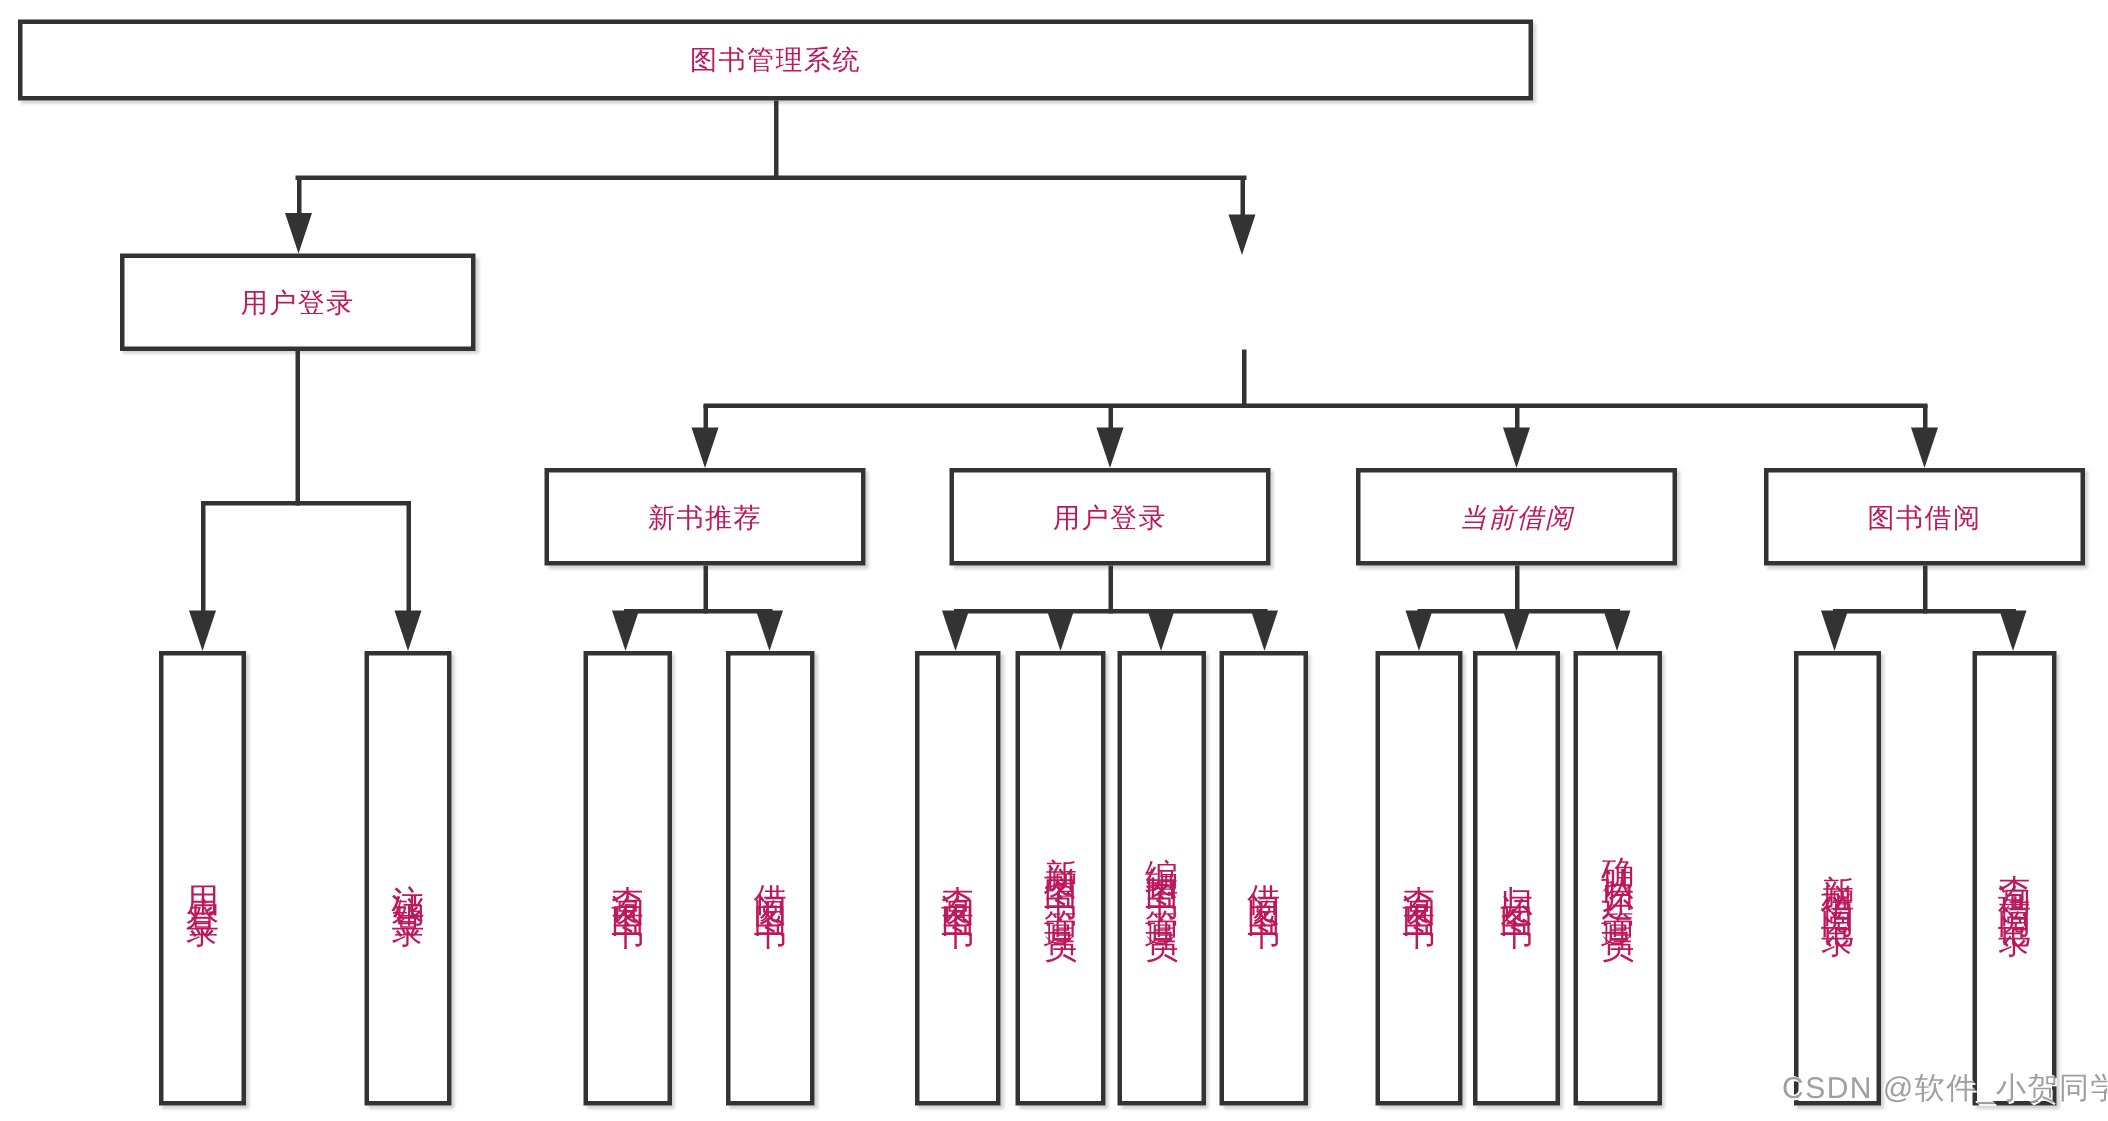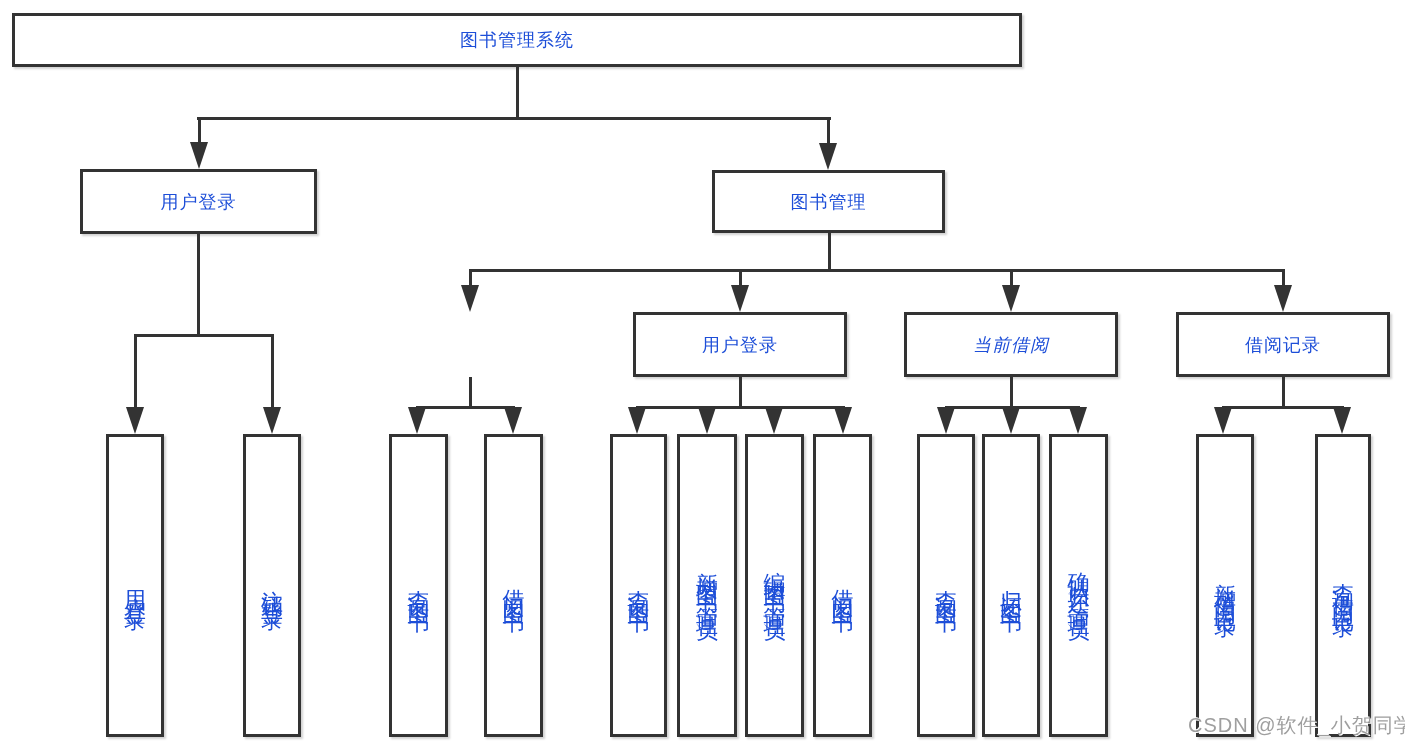--- a/index.html
+++ b/index.html
@@ -11,21 +11,21 @@
     overflow:hidden;
   }
   .node{
     position:absolute;
     box-sizing:border-box;
     border:3px solid #333333;
     background:#ffffff;
     display:flex;
     align-items:center;
     justify-content:center;
-    color:#1d4ed8;
+    color:#be185d;
     box-shadow:2px 2px 2px rgba(0,0,0,0.18);
   }
   .node span{
     font-size:18px;
     letter-spacing:1px;
     white-space:nowrap;
   }
   .node.v span{
     writing-mode:vertical-rl;
     font-size:22px;
@@ -58,31 +58,31 @@
 <body>
 
 <div id="stage">
   <div class="watermark">CSDN @软件_小贺同学</div>
 <div class="node" style="left: 12px; top: 13px; width: 1010px; height: 54px;">
       <span>图书管理系统</span>
     </div>
     <div class="node" style="left: 80px; top: 169px; width: 237px; height: 65px;">
       <span>用户登录</span>
     </div>
-    <div class="node" style="left: 712px; top: 170px; width: 233px; height: 63px;">
-      <span>图书管理</span>
+    <div class="node" style="left: 363px; top: 312px; width: 214px; height: 65px;">
+      <span>新书推荐</span>
     </div>
     <div class="node" style="left: 633px; top: 312px; width: 214px; height: 65px;">
       <span>用户登录</span>
     </div>
     <div class="node" style="left: 904px; top: 312px; width: 214px; height: 65px; font-style: italic;">
       <span>当前借阅</span>
     </div>
     <div class="node" style="left: 1176px; top: 312px; width: 214px; height: 65px;">
-      <span>借阅记录</span>
+      <span>图书借阅</span>
     </div>
     <div class="node v" style="left: 106px; top: 434px; width: 58px; height: 303px;">
       <span>用户登录</span>
     </div>
     <div class="node v" style="left: 243px; top: 434px; width: 58px; height: 303px;">
       <span>注销登录</span>
     </div>
     <div class="node v" style="left: 389px; top: 434px; width: 59px; height: 303px;">
       <span>查询图书</span>
     </div>

